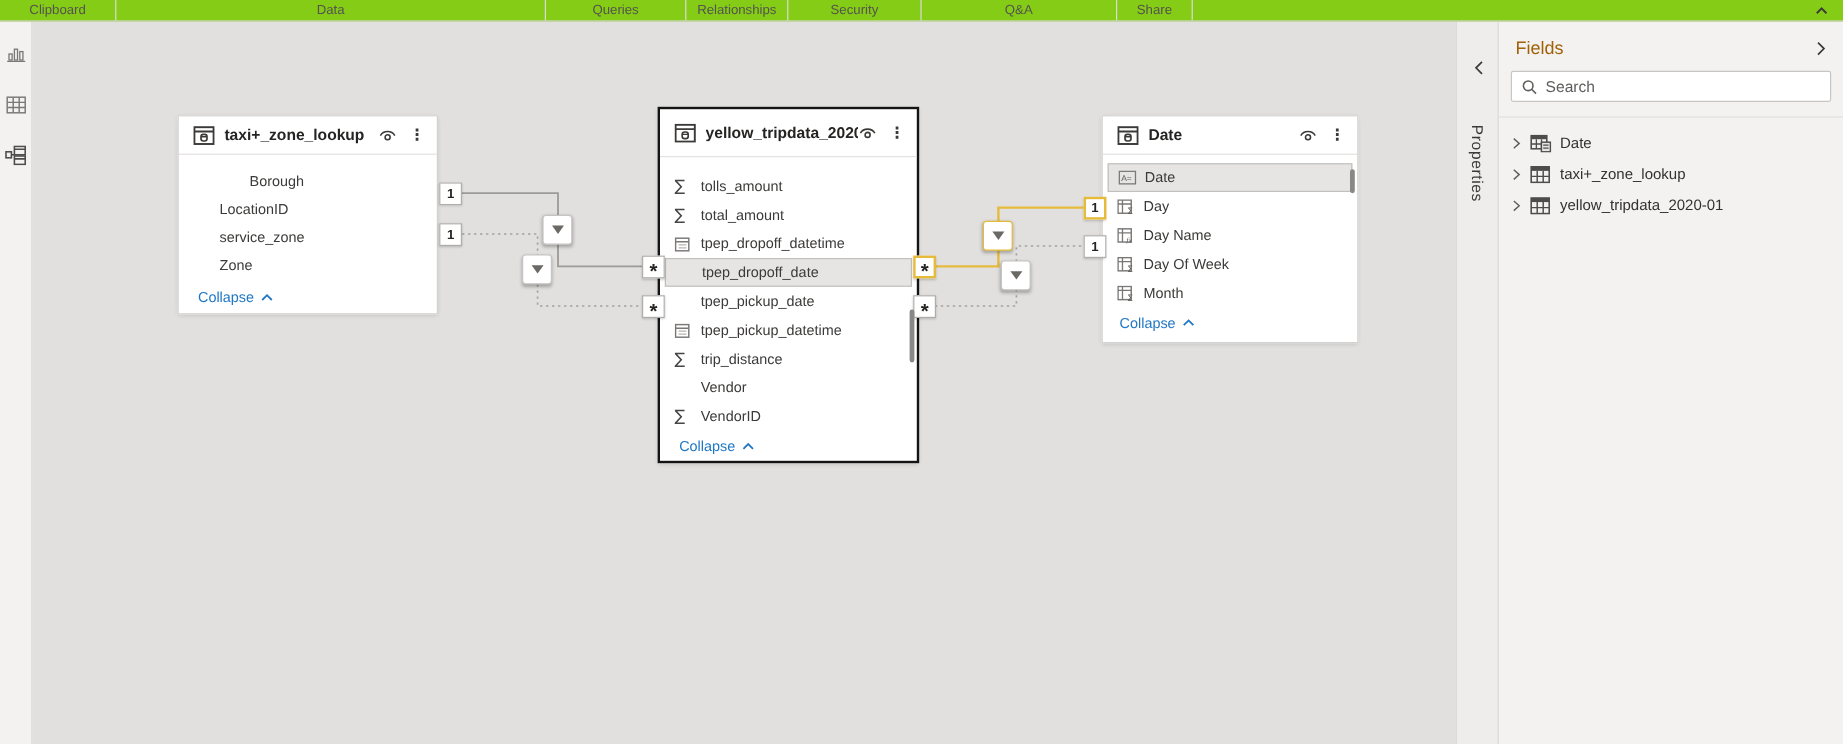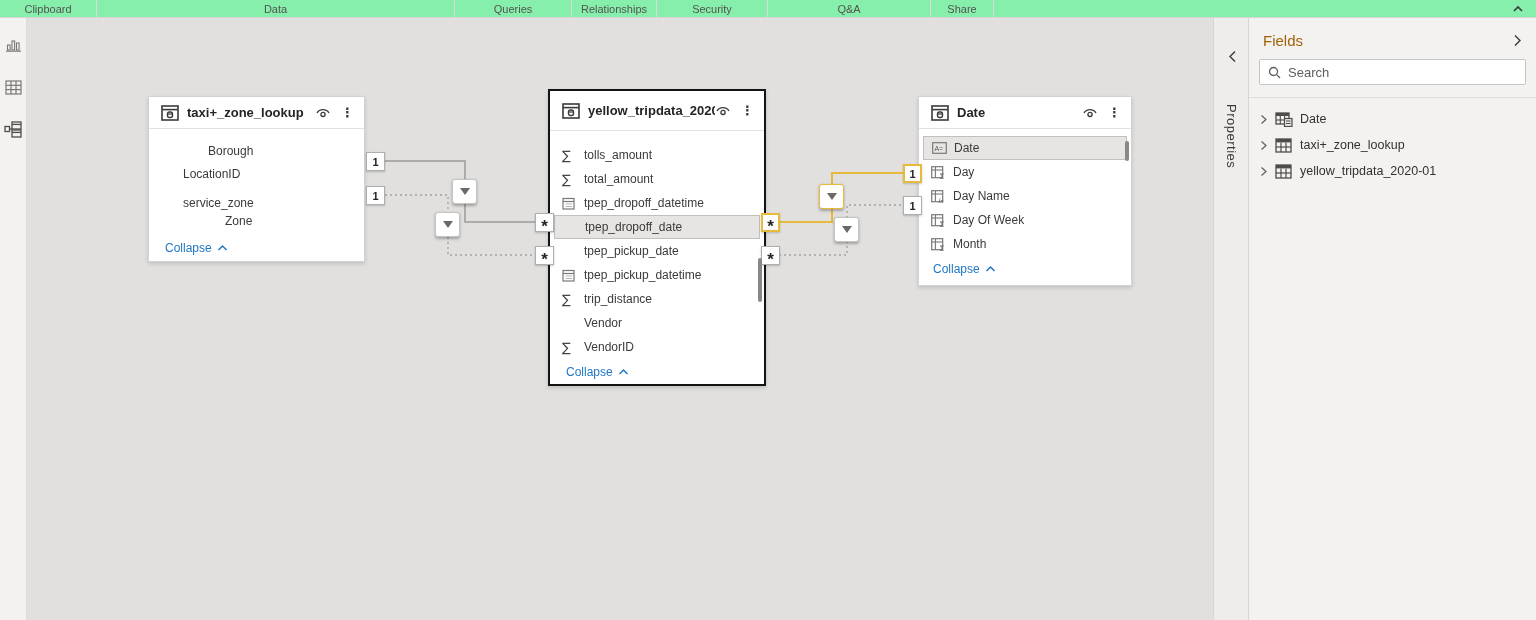--- a/index.html
+++ b/index.html
@@ -1,20 +1,20 @@
 <!DOCTYPE html>
 <html><head>
 <meta charset="utf-8">
 <style>
   * { margin:0; padding:0; box-sizing:border-box; }
   html,body { width:1536px; height:620px; overflow:hidden; }
   body { font-family:"Liberation Sans","DejaVu Sans",sans-serif; background:#e1e0de; position:relative; }
 
   
-  .ribbon { position:absolute; left:0; top:0; width:1536px; height:18px; background:#86efac;
+  .ribbon { position:absolute; left:0; top:0; width:1536px; height:18px; background:#84cc16;
             border-bottom:1px solid #d8d6d4; display:flex; z-index:30; }
   .ribbon-group { height:100%; display:flex; align-items:center; justify-content:center;
                   border-right:1px solid #dcdad8; font-size:11px; color:#55534f; }
   .ribbon-filler { flex:1; border-right:none; display:flex; align-items:center; justify-content:flex-end; padding-right:12px; }
   .chev-up-svg { width:12px; height:10px; }
 
   
   .view-rail { position:absolute; left:0; top:18px; width:27px; height:602px; background:#f3f2f1;
                border-right:1px solid #dddbd9; z-index:20; display:flex; flex-direction:column; align-items:center; }
   .rail-btn { width:27px; height:30px; margin-top:12px; display:flex; align-items:center; justify-content:center; }
@@ -209,25 +209,25 @@
   </div>
   <div class="tcard-body" style="padding-top:10px;">
     <div class="frow" style="height:23.5px;padding-left:37px;">
         <span class="ficon"></span>
         <span class="flabel">Borough</span>
       </div>
     <div class="frow" style="height:23.5px;">
         <span class="ficon"></span>
         <span class="flabel">LocationID</span>
       </div>
-    <div class="frow" style="height:23.5px;align-items:flex-end;">
+    <div class="frow" style="height:23.5px;">
         <span class="ficon"></span>
         <span class="flabel">service_zone</span>
       </div>
-    <div class="frow" style="height:23.5px;margin-left:42px;">
+    <div class="frow" style="height:23.5px;">
         <span class="ficon"></span>
         <span class="flabel">Zone</span>
       </div>
     <div class="collapse-row">
       <span class="collapse-link">Collapse</span>
       <svg width="11" height="8" viewBox="0 0 11 8">
           <polyline points="1.5,6 5.5,2 9.5,6" fill="none" stroke="#2077c4" stroke-width="1.5"></polyline>
         </svg>
     </div>
   </div>

